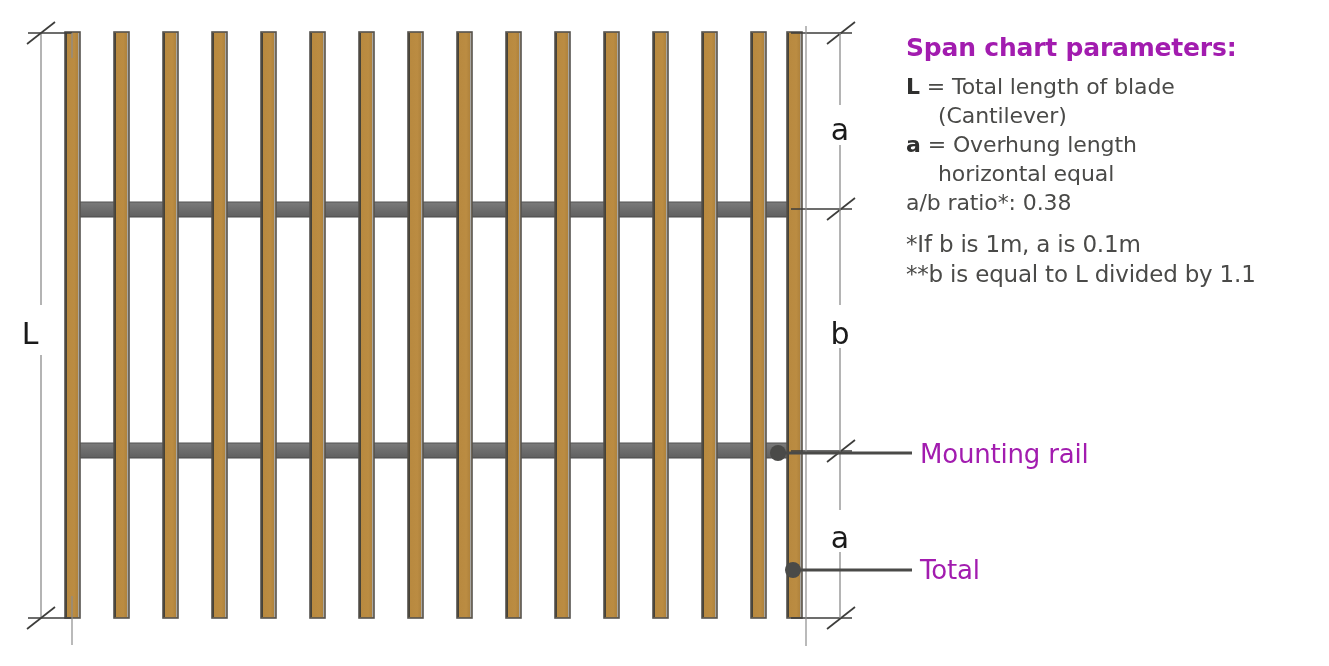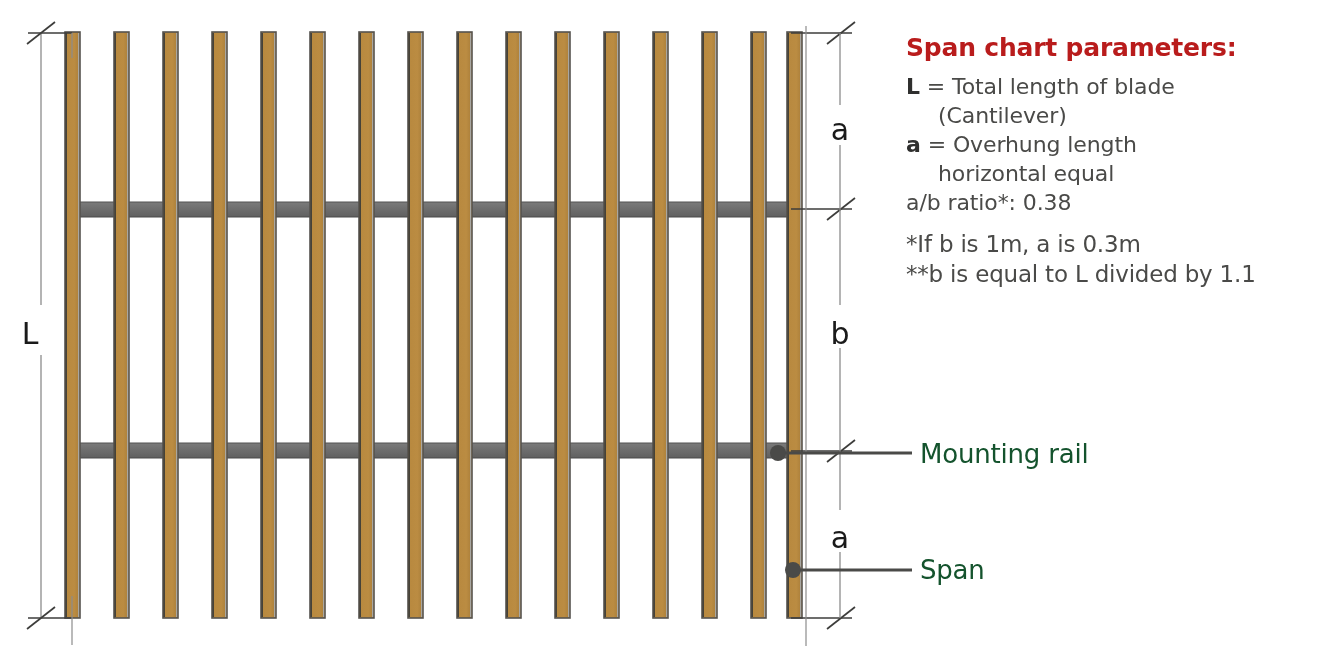--- a/index.html
+++ b/index.html
@@ -29,21 +29,21 @@
   }
   .legend-panel {
     position: absolute;
     left: 906px;
     top: 34px;
     width: 412px;
   }
   .legend-title {
     font-size: 25px;
     font-weight: bold;
-    color: #b91c1c;
+    color: #a21caf;
     letter-spacing: -0.2px;
     margin: 0 0 10px 0;
     line-height: 1.1;
   }
   .legend-line {
     font-size: 22px;
     color: #4a4a48;
     line-height: 1.32;
     white-space: pre;
     letter-spacing: -0.1px;
@@ -59,21 +59,21 @@
   .legend-note {
     font-size: 23px;
     color: #4a4a48;
     line-height: 1.34;
     white-space: pre;
     letter-spacing: -0.2px;
   }
   .callout-label {
     position: absolute;
     font-size: 26px;
-    color: #14532d;
+    color: #a21caf;
     letter-spacing: -0.2px;
     white-space: pre;
   }
   #callout-mounting-rail { left: 920px; top: 439px; }
   #callout-blade { left: 920px; top: 555px; }
   .dim-letter {
     font-size: 30px;
     fill: #1a1a1a;
     font-family: "DejaVu Sans", "Liberation Sans", sans-serif;
   }
@@ -263,35 +263,35 @@
       <line x1="778" y1="453" x2="912" y2="453" stroke="#4a4a48" stroke-width="3.2"></line>
       <circle cx="778" cy="453" r="8" fill="#4a4a48"></circle>
     </g>
     <g>
       <line x1="793" y1="570" x2="912" y2="570" stroke="#4a4a48" stroke-width="3.2"></line>
       <circle cx="793" cy="570" r="8" fill="#4a4a48"></circle>
     </g>
   </svg>
 
   <div class="callout-label" id="callout-mounting-rail">Mounting rail</div>
-  <div class="callout-label" id="callout-blade">Span</div>
+  <div class="callout-label" id="callout-blade">Total</div>
 
   <div class="legend-panel">
     <div class="legend-title">Span chart parameters:</div>
 
     <div class="legend-line"><span class="sym">L</span><span> = </span><span>Total length of blade</span></div>
 
     <div class="legend-line indent"><span>(Cantilever)</span></div>
 
     <div class="legend-line"><span class="sym">a</span><span> = </span><span>Overhung length</span></div>
 
 
     <div class="legend-line indent"><span>horizontal equal</span></div>
 
     <div class="legend-line">a/b ratio*: 0.38</div>
 
     <div class="legend-gap-md"></div>
 
-    <div class="legend-note">*If b is 1m, a is 0.3m</div>
+    <div class="legend-note">*If b is 1m, a is 0.1m</div>
     <div class="legend-note">**b is equal to L divided by 1.1</div>
   </div>
 
 </div>
 
 </body></html>

